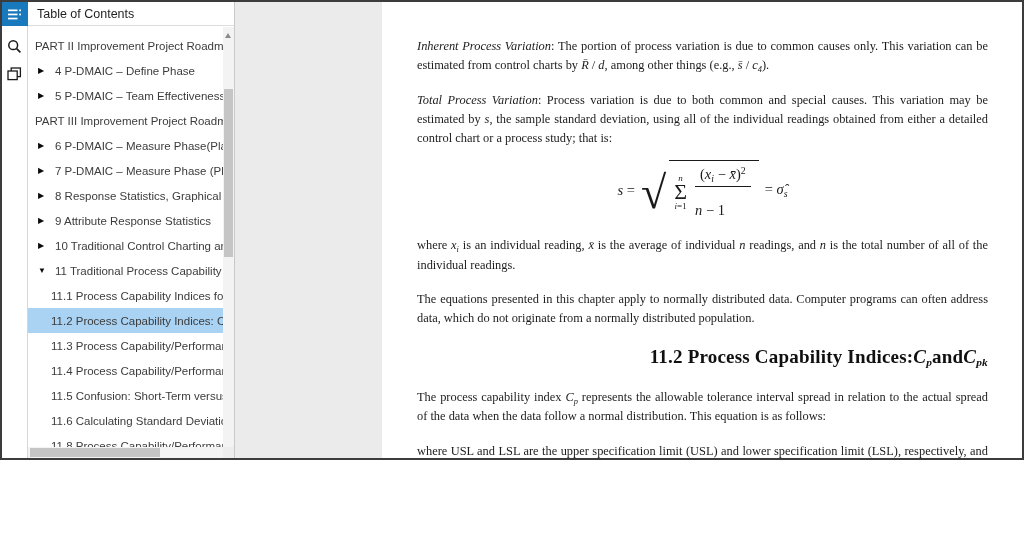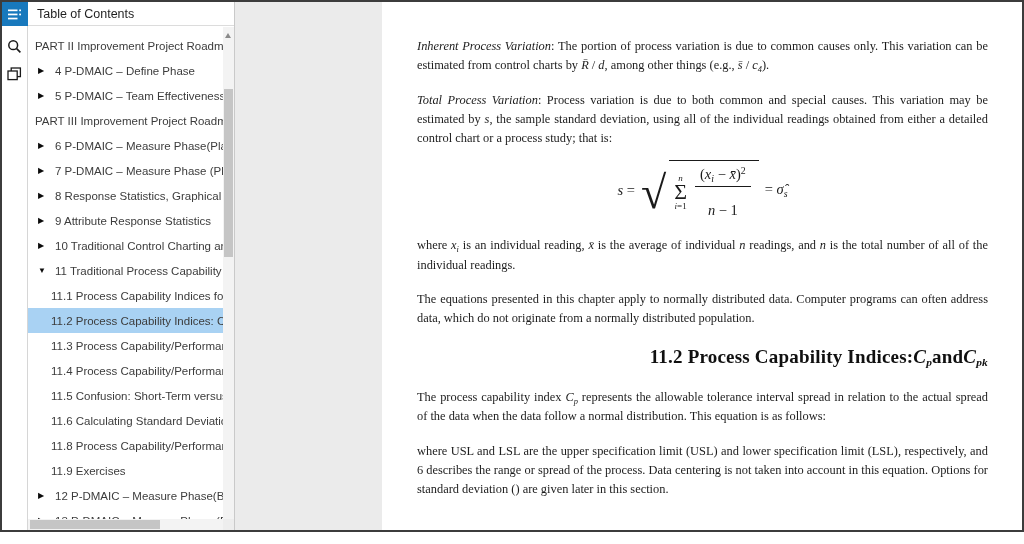--- a/index.html
+++ b/index.html
@@ -1,17 +1,17 @@
 <!DOCTYPE html>
 <html><head>
 <meta charset="utf-8">
 <style>
   html,body{margin:0;padding:0;background:#fff;}
   *{box-sizing:border-box;}
-  .window{position:relative;width:1024px;height:532px;border:2px solid #3c3c3c;display:flex;background:#fff;overflow:hidden;font-family:"Liberation Sans",sans-serif;}
+  .window{position:relative;width:1024px;height:460px;border:2px solid #3c3c3c;display:flex;background:#fff;overflow:hidden;font-family:"Liberation Sans",sans-serif;}
 
   
   .rail{width:26px;flex:none;background:#fff;border-right:1px solid #d6d6d6;display:flex;flex-direction:column;align-items:center;}
   .toc-btn{width:26px;height:24px;background:#1879bd;display:flex;align-items:center;justify-content:center;cursor:pointer;flex:none;}
   .rail-ic{margin-top:13px;cursor:pointer;line-height:0;}
 
   
   .sidebar{width:207px;flex:none;position:relative;background:#fff;border-right:1px solid #c9c9c9;color:#3c3c3c;}
   .sb-header{height:24px;line-height:24px;padding-left:9px;font-size:12.5px;color:#1f1f1f;border-bottom:1px solid #dcdcdc;background:#fff;}
   .toc-list{position:absolute;top:25px;left:0;right:11px;bottom:11px;overflow:hidden;padding-top:6px;}
@@ -38,21 +38,21 @@
   .page p{margin:16px 0 10px 0;}
   .page i{font-style:italic;}
   .page sub{font-size:68%;vertical-align:-0.3em;font-style:italic;}
   .page sup{font-size:68%;vertical-align:0.5em;}
   h2.sect{font-size:19px;font-weight:700;color:#101010;margin:15px 0 11px 0;text-align:right;letter-spacing:0.2px;}
   h2.sect sub{font-size:60%;}
 
   
   .eq{display:flex;justify-content:center;align-items:center;margin:12px 0 12px 0;font-size:14.5px;text-align:left;color:#1a1a1a;gap:6px;}
   .eq i{font-style:italic;}
-  .frac{display:inline-flex;flex-direction:column;align-items:center;line-height:1.3;}
+  .frac{display:inline-flex;flex-direction:column;line-height:1.3;}
   .frac .num{border-bottom:1.2px solid #1a1a1a;padding:0 5px 1px 5px;}
   .frac .den{padding-top:14px;}
   .rad{font-size:46px;font-weight:400;line-height:0.8;margin-right:-3px;transform:translateY(3px);}
   .radicand{display:flex;align-items:center;gap:8px;border-top:1.4px solid #1a1a1a;padding:4px 8px 0 5px;}
   .sum{display:inline-flex;flex-direction:column;align-items:center;line-height:1;font-size:9px;}
   .sum .sig{font-size:22px;line-height:0.85;font-style:normal;}
 </style>
 </head>
 <body>
 

